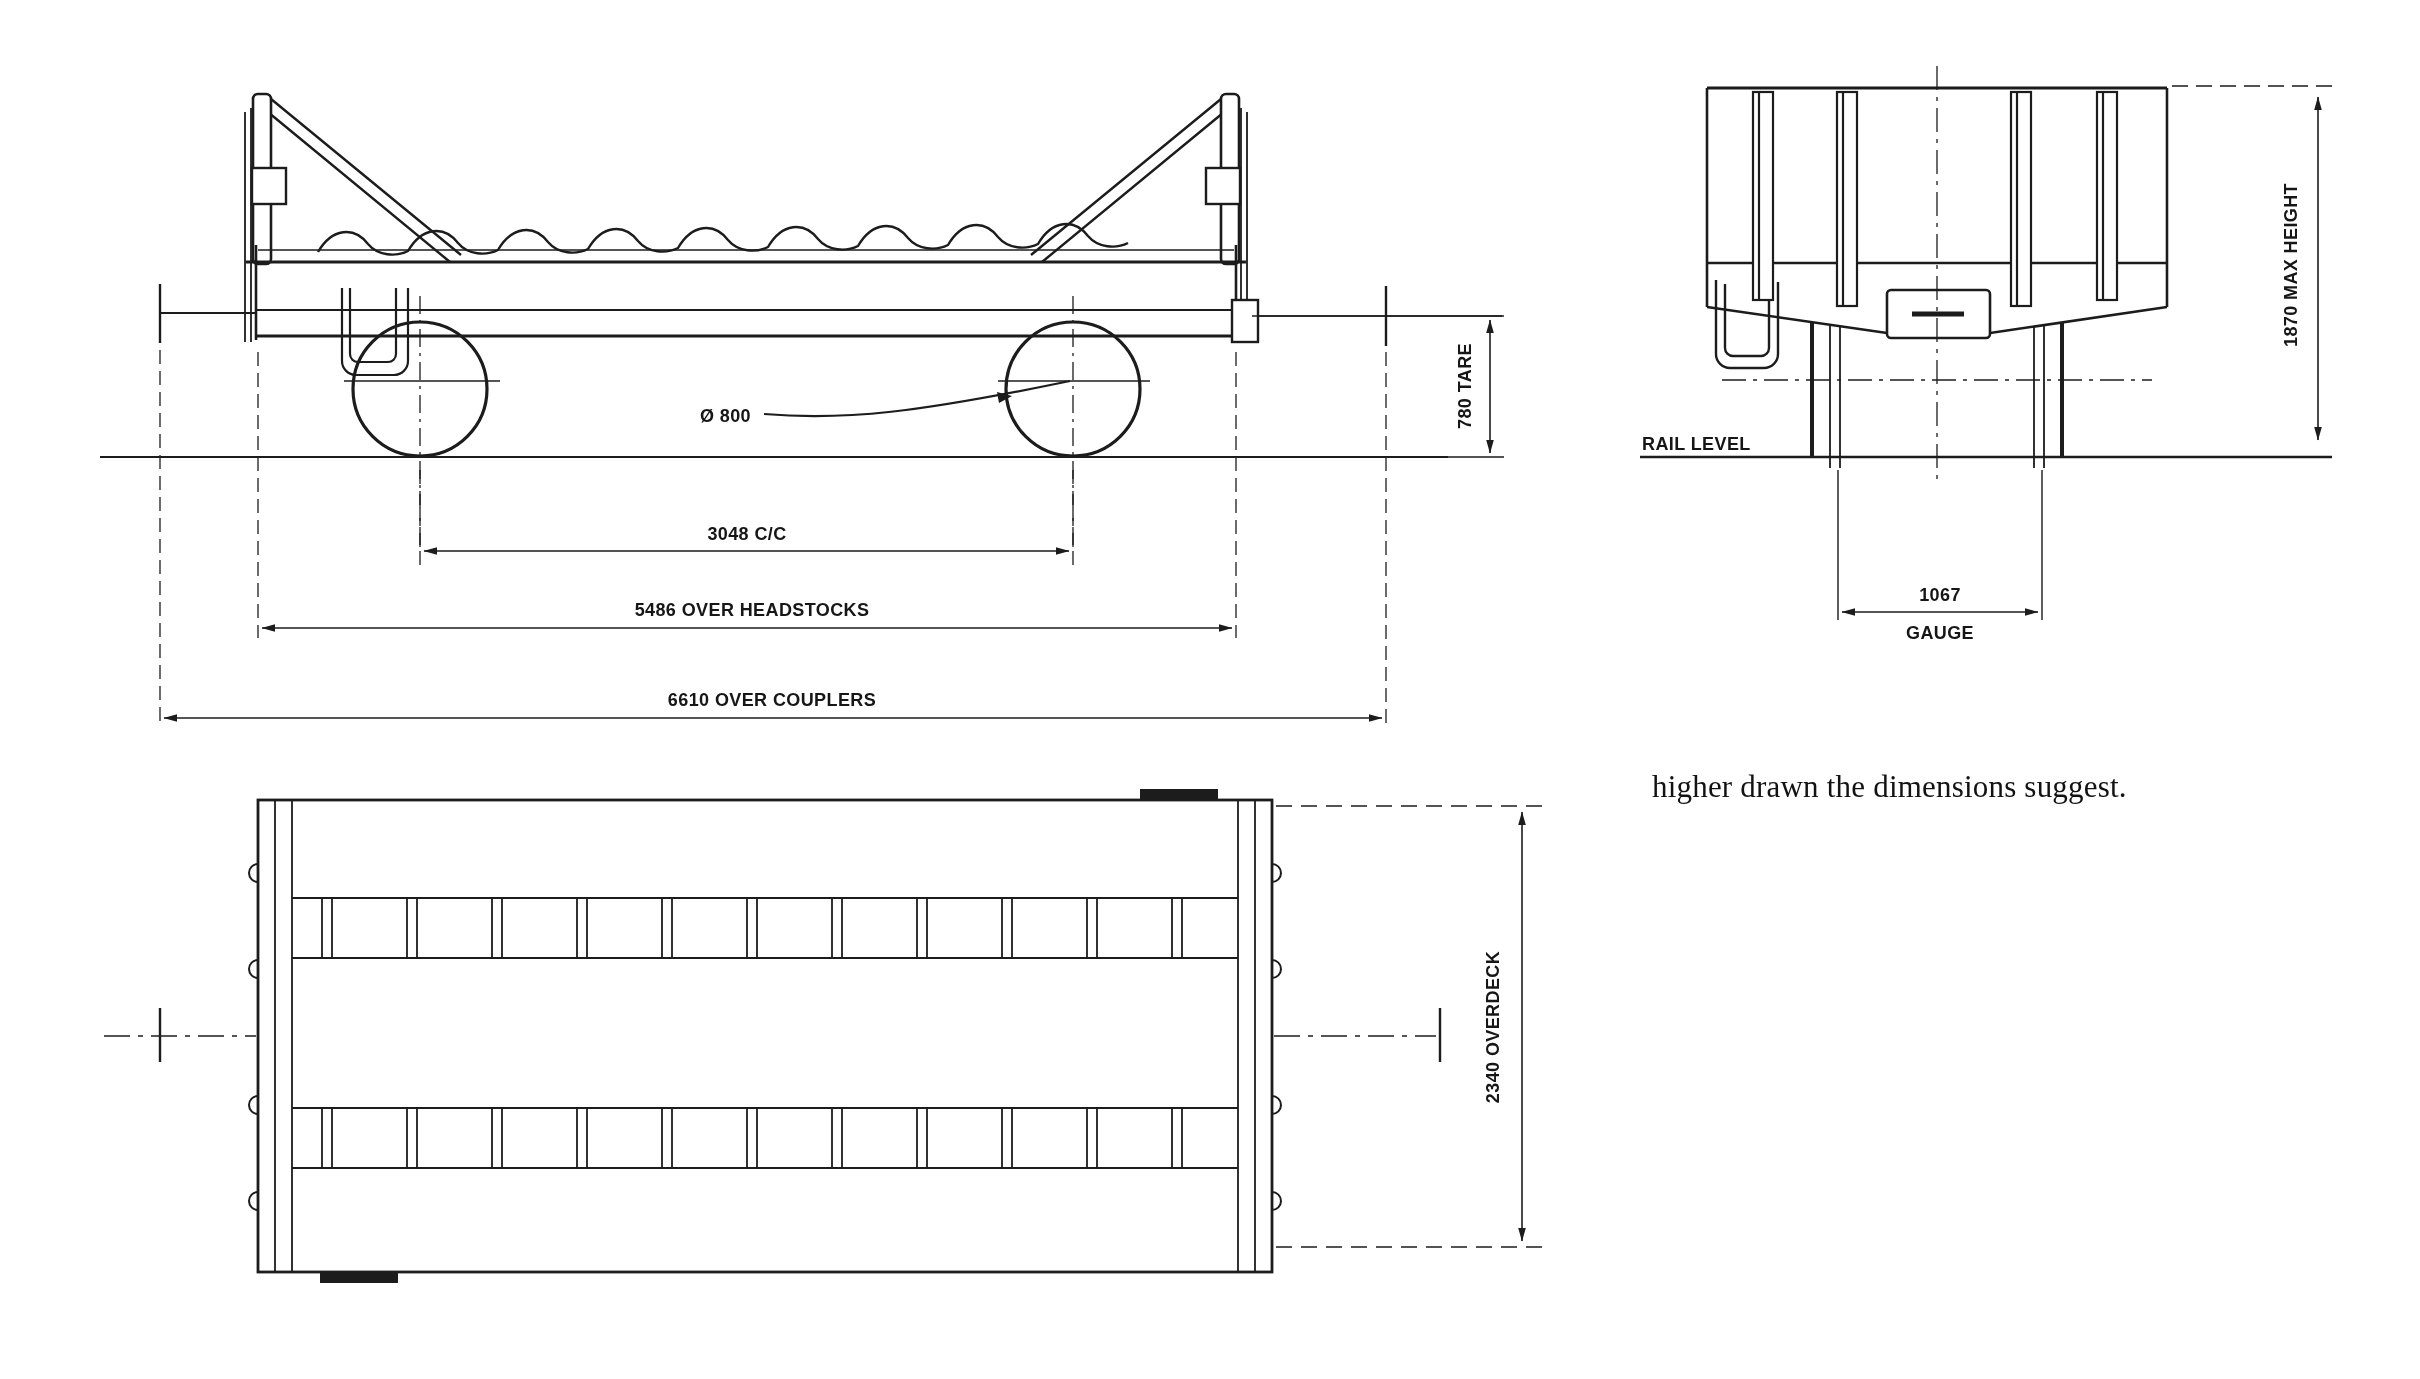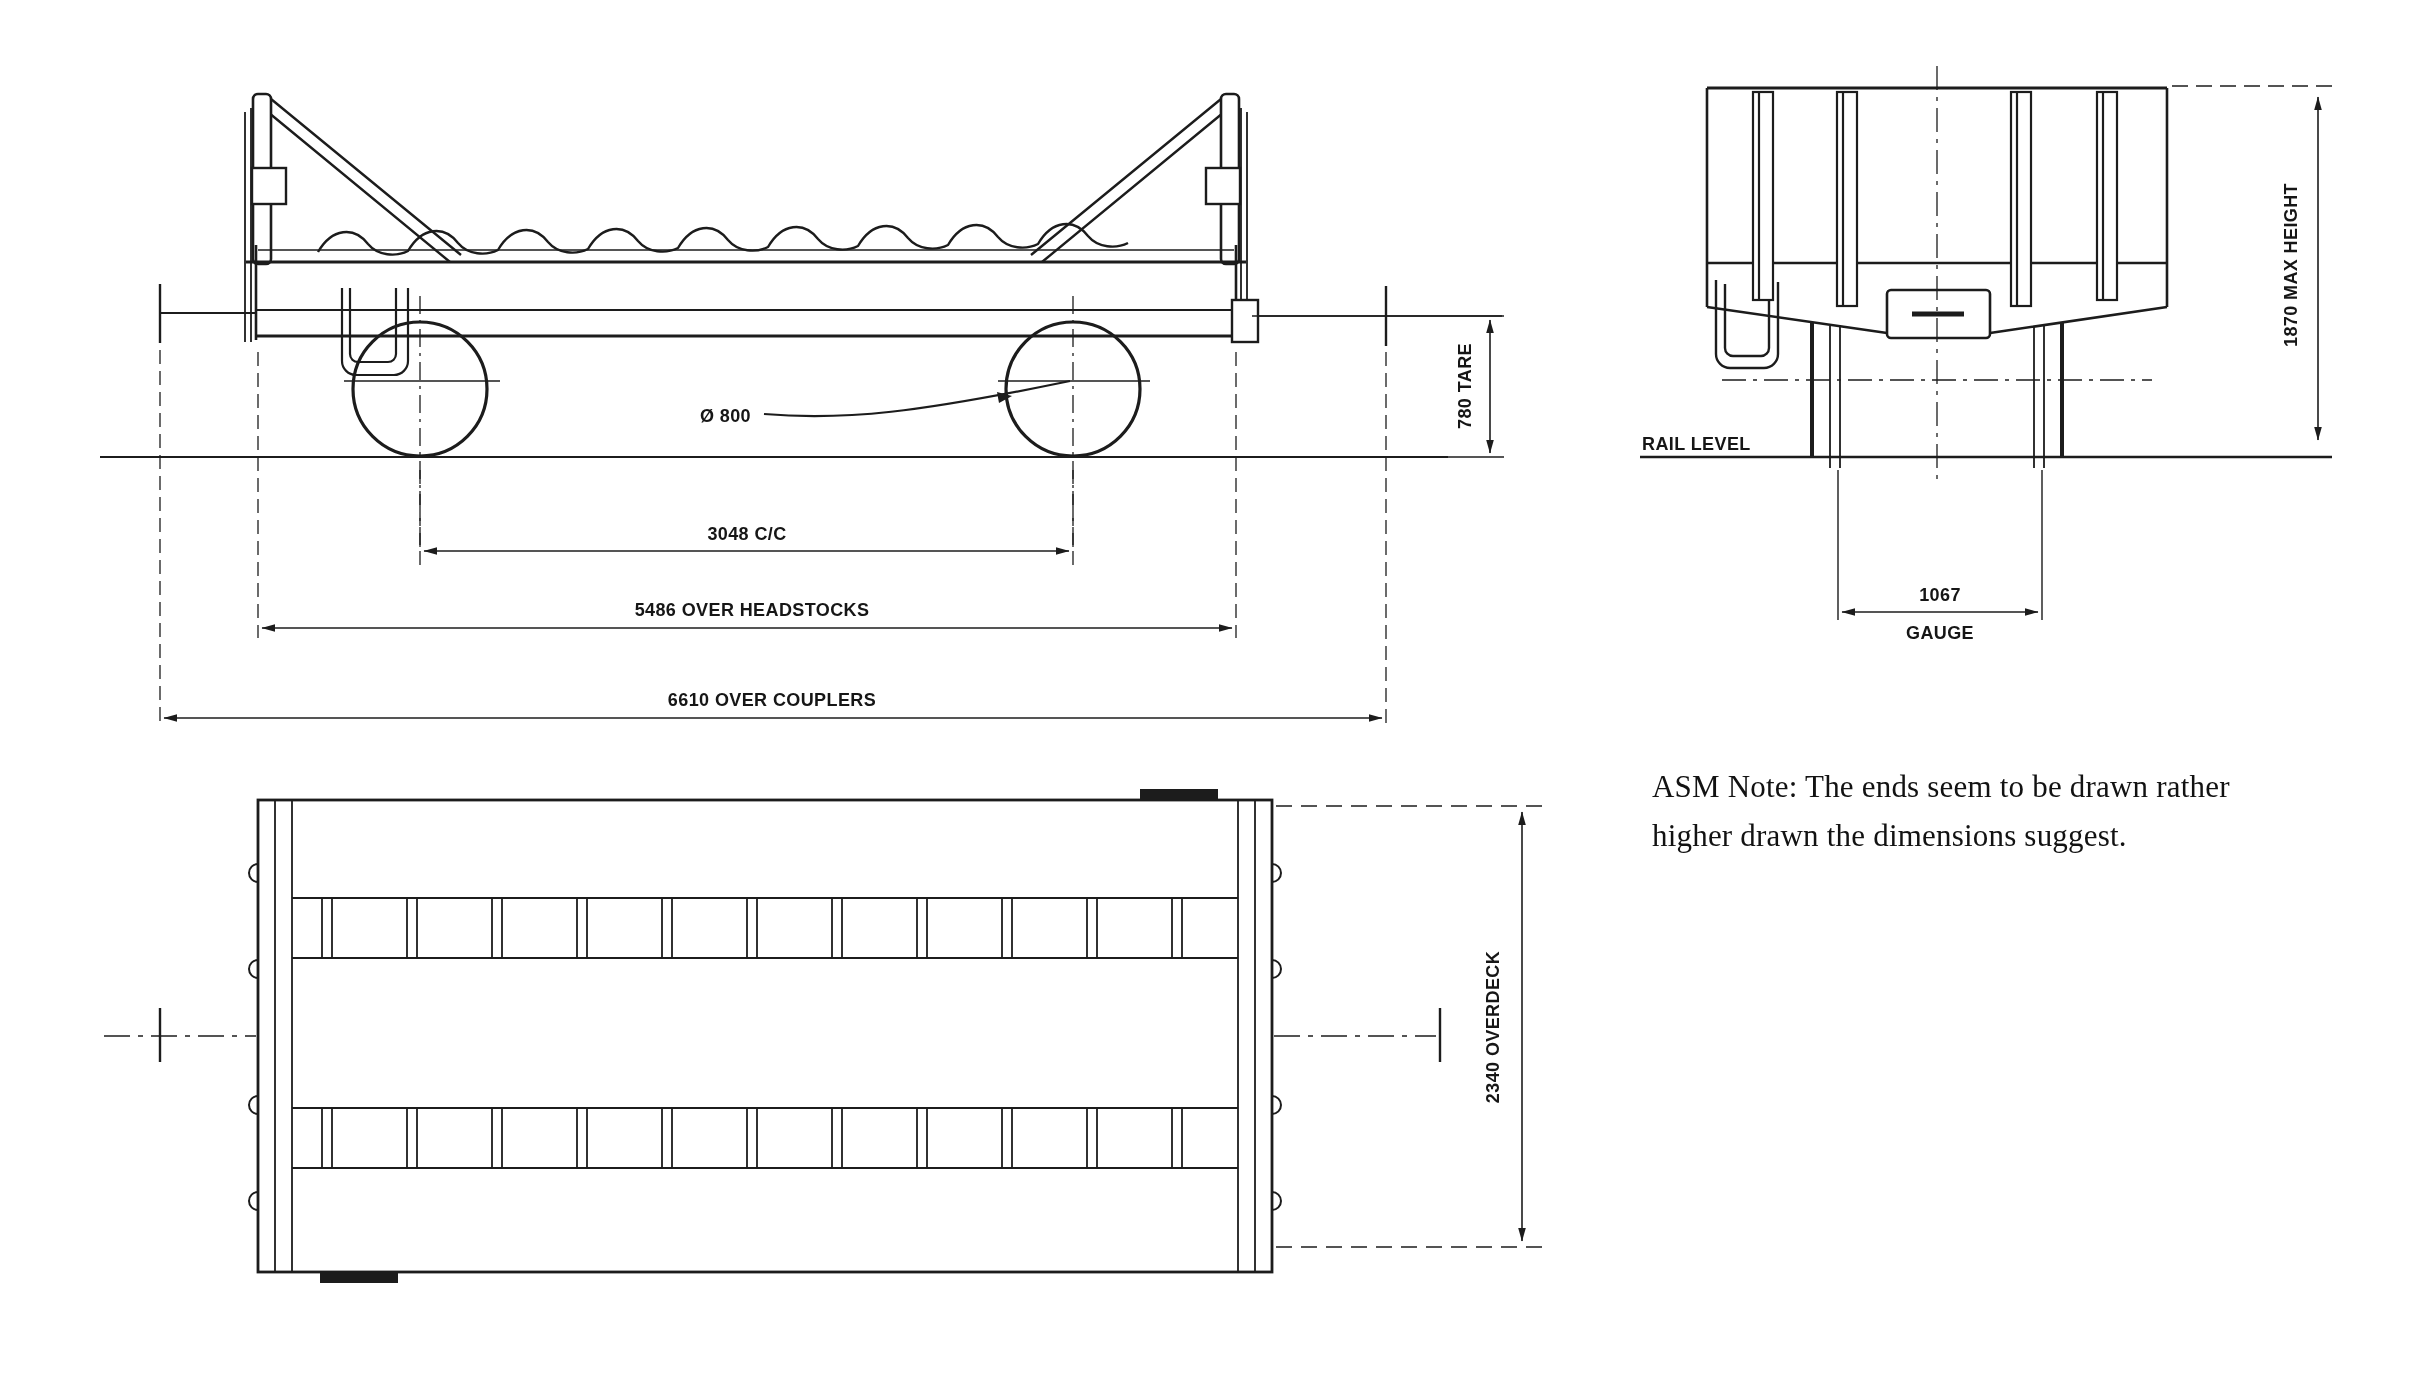--- a/index.html
+++ b/index.html
@@ -147,15 +147,14 @@
     <path d="M104,1036 H256 M1274,1036 H1436" stroke-width="1.6" stroke-dasharray="26 8 5 8"></path>
     <path d="M160,1008 V1062 M1440,1008 V1062" stroke-width="2.4"></path>
 
     <path d="M1276,806 H1542 M1276,1247 H1542" stroke-width="1.4" stroke-dasharray="16 9"></path>
     <path d="M1522,812 V1241" stroke-width="1.6" marker-start="url(#arr)" marker-end="url(#arr)"></path>
     <text x="1499" y="1027" transform="rotate(-90 1499 1027)" text-anchor="middle" class="dimtext" stroke="none">2340 OVERDECK</text>
   </g>
 </svg>
 
 <div class="note">
-  <div>ASM Note:  The ends seem to be drawn rather</div>
   <div>higher drawn the dimensions suggest.</div>
 </div>
 
 </body></html>

